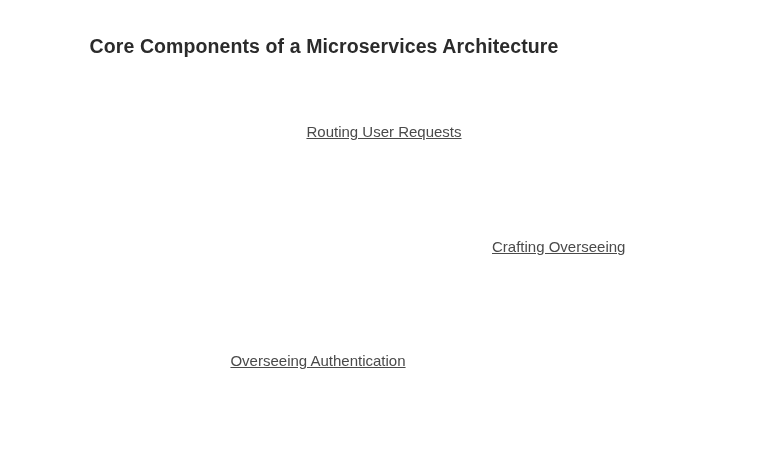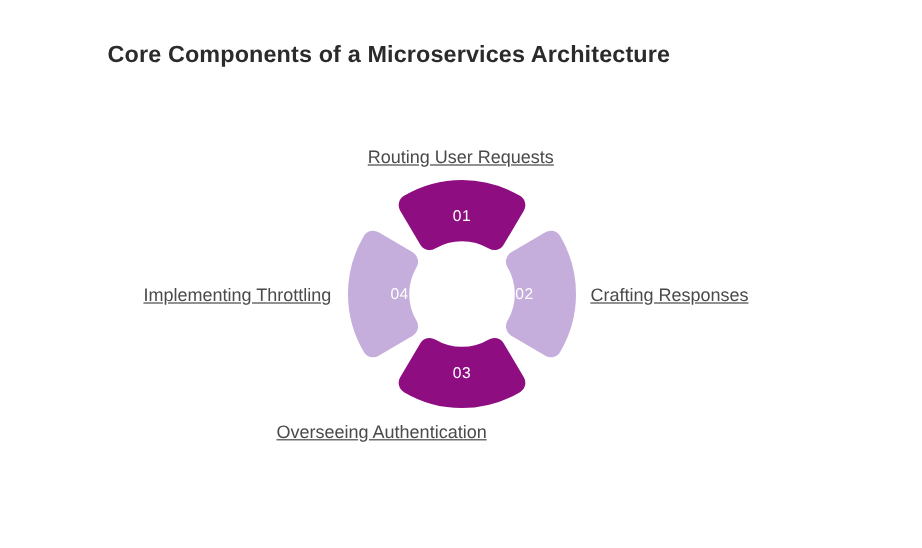--- a/index.html
+++ b/index.html
@@ -112,36 +112,20 @@
 </style>
 </head>
 <body>
 
 <div id="infographic">
 
   <div class="title">Core Components of a Microservices Architecture</div>
 
   <div class="callout callout-top">Routing User Requests</div>
 
-  <div class="callout callout-right">Crafting Responses</div>
+  <div class="callout callout-right">Crafting Overseeing</div>
 
   <div class="callout callout-bottom">Overseeing Authentication</div>
 
-  <div class="callout callout-left">Implementing Throttling</div>
 
-  <div class="donut-wrap">
-    <svg class="donut-svg" viewBox="0 0 190 190" xmlns="http://www.w3.org/2000/svg">
-      <g id="donut-segments">
-          <path d="M 51.24775978018345 20.96121640824002 A 86 86 0 0 1 138.7522402198165 20.961216408240006 L 121.96358990291017 49.37144732135721 A 53 53 0 0 0 68.0364100970898 49.37144732135722 Z" fill="#8E0E82" stroke="#8E0E82" stroke-width="18" stroke-linejoin="round" stroke-linecap="round"></path>
-          <path d="M 169.03878359176002 51.2477597801835 A 86 86 0 0 1 169.03878359176002 138.75224021981649 L 140.6285526786428 121.96358990291017 A 53 53 0 0 0 140.6285526786428 68.03641009708983 Z" fill="#C5AEDB" stroke="#C5AEDB" stroke-width="18" stroke-linejoin="round" stroke-linecap="round"></path>
-          <path d="M 138.75224021981649 169.03878359176002 A 86 86 0 0 1 51.24775978018351 169.03878359176002 L 68.03641009708984 140.6285526786428 A 53 53 0 0 0 121.96358990291017 140.6285526786428 Z" fill="#8E0E82" stroke="#8E0E82" stroke-width="18" stroke-linejoin="round" stroke-linecap="round"></path>
-          <path d="M 20.96121640823999 138.7522402198165 A 86 86 0 0 1 20.961216408239977 51.24775978018351 L 49.371447321357195 68.03641009708984 A 53 53 0 0 0 49.3714473213572 121.96358990291017 Z" fill="#C5AEDB" stroke="#C5AEDB" stroke-width="18" stroke-linejoin="round" stroke-linecap="round"></path>
-        </g>
-    </svg>
-
-    <div class="seg-num num-01">01</div>
-    <div class="seg-num num-02">02</div>
-    <div class="seg-num num-03">03</div>
-    <div class="seg-num num-04">04</div>
-  </div>
 
 
 </div>
 
 </body></html>

